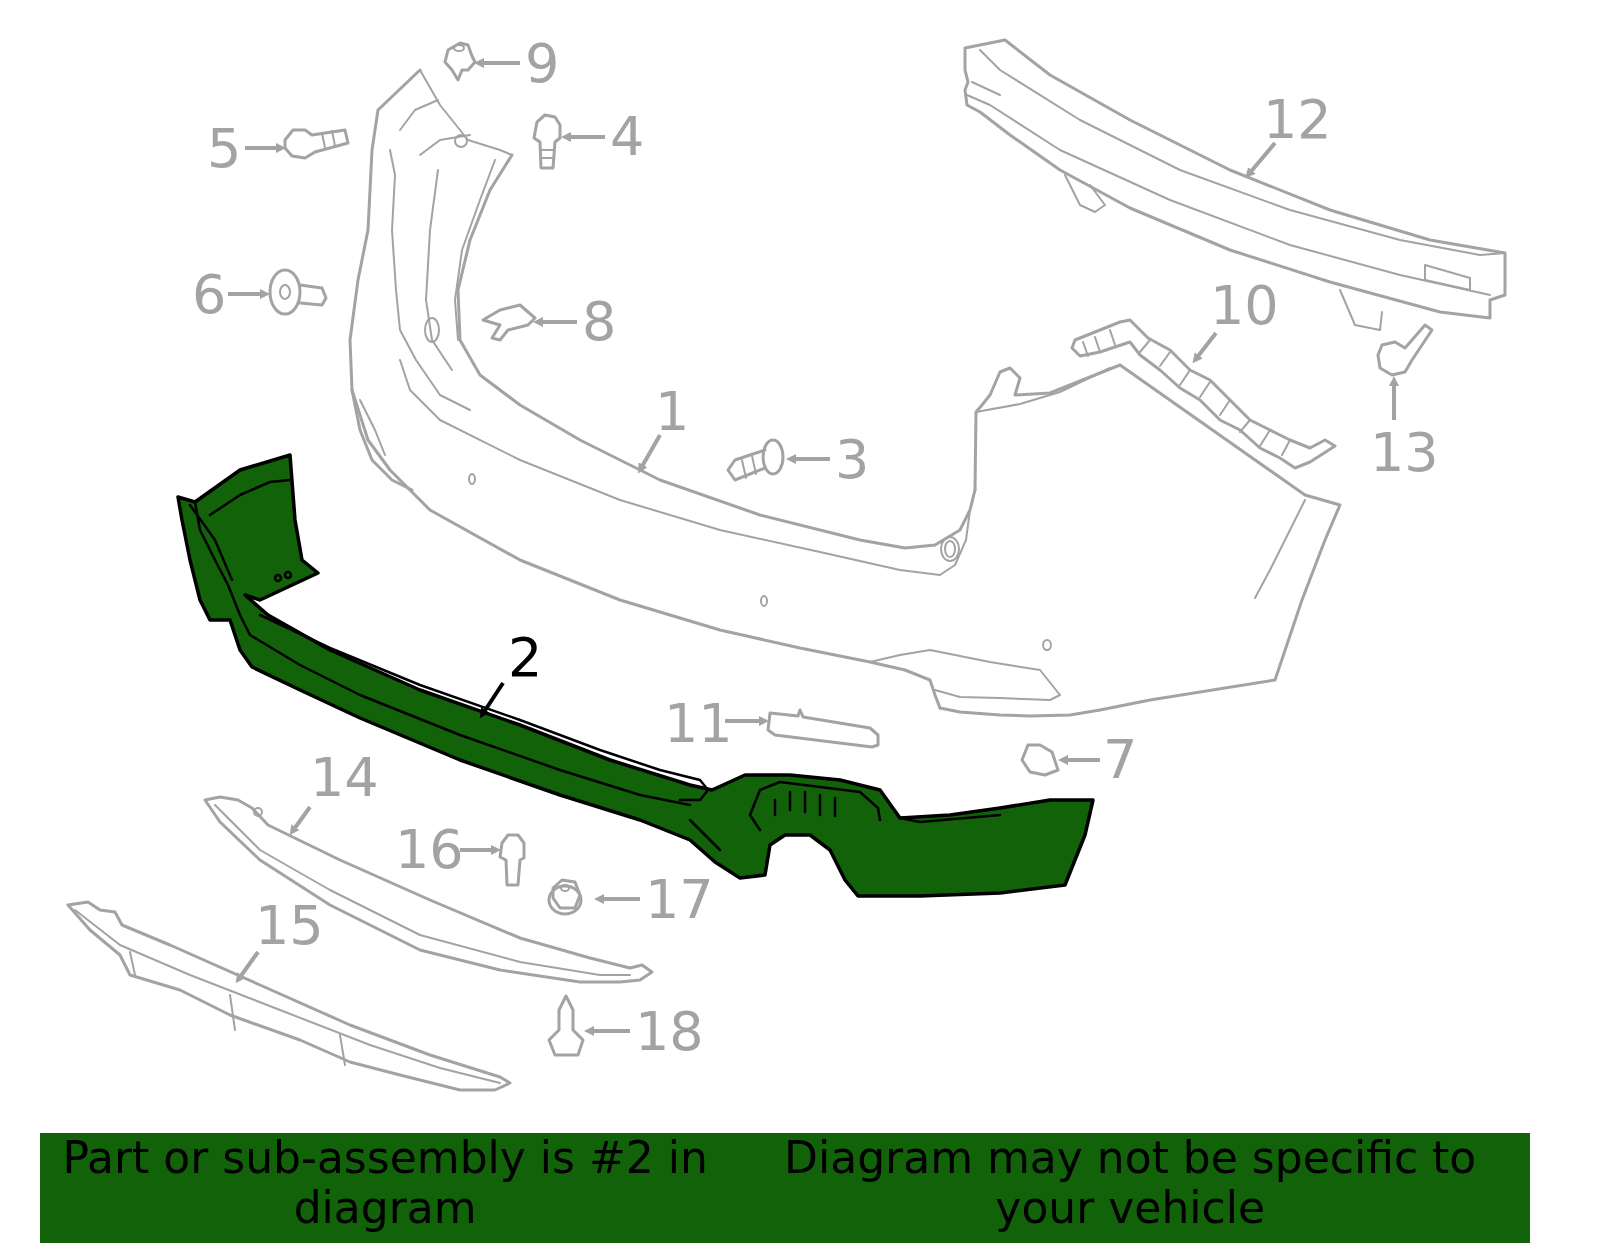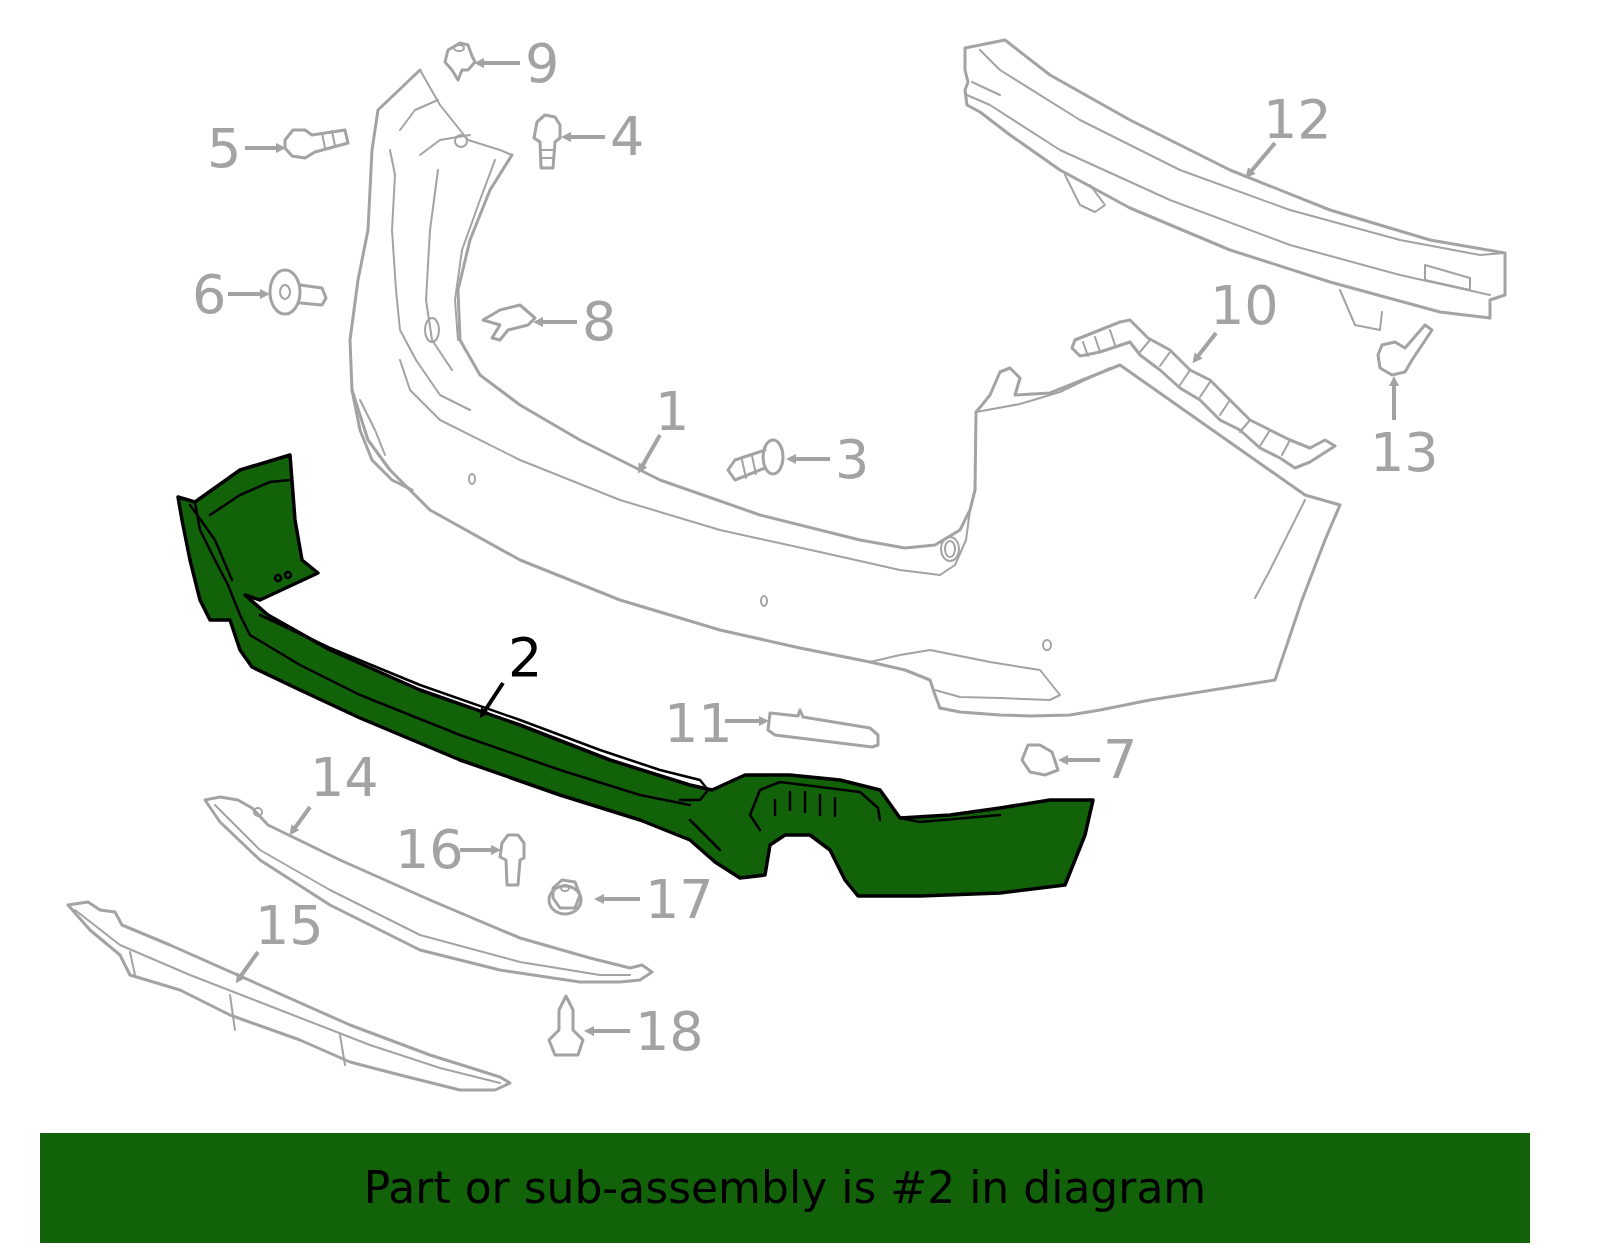--- a/index.html
+++ b/index.html
@@ -10,21 +10,21 @@
   .hl { fill: #12620a; stroke: #000000; stroke-width: 3.5; stroke-linejoin: round; }
   .hl-line { fill: none; stroke: #000000; stroke-width: 2.5; stroke-linejoin: round; stroke-linecap: round; }
   .callout-text { font-family: "DejaVu Sans", sans-serif; font-size: 54px; fill: #a3a3a3; }
   .callout-text.active { fill: #000000; }
   .leader { stroke: #a3a3a3; stroke-width: 4; fill: none; }
   .leader.active { stroke: #000000; }
   #banner {
     position: absolute; left: 40px; top: 1133px; width: 1490px; height: 110px;
     background: #12620a; color: #000000; text-align: center;
     font-family: "DejaVu Sans", sans-serif; font-size: 44px; line-height: 50px;
-    display: flex; flex-direction: column; justify-content: center;
+    display: flex; flex-direction: row; justify-content: center;
   }
   #banner span { display: block; }
 </style>
 </head>
 <body>
 
 <svg id="diagram" viewBox="0 0 1600 1249" xmlns="http://www.w3.org/2000/svg">
 
   <g>
 
@@ -201,13 +201,14 @@
     <text class="callout-text" x="255" y="944">15</text>
     <text class="callout-text" x="395" y="868">16</text>
     <text class="callout-text" x="645" y="918">17</text>
     <text class="callout-text" x="635" y="1050">18</text>
     <text class="callout-text active" x="508" y="676">2</text>
   </g>
 </svg>
 
 <div id="banner">
   <span>Part or sub-assembly is #2 in diagram</span>
+  <span>Diagram may not be specific to your vehicle</span>
 </div>
 
 </body></html>

